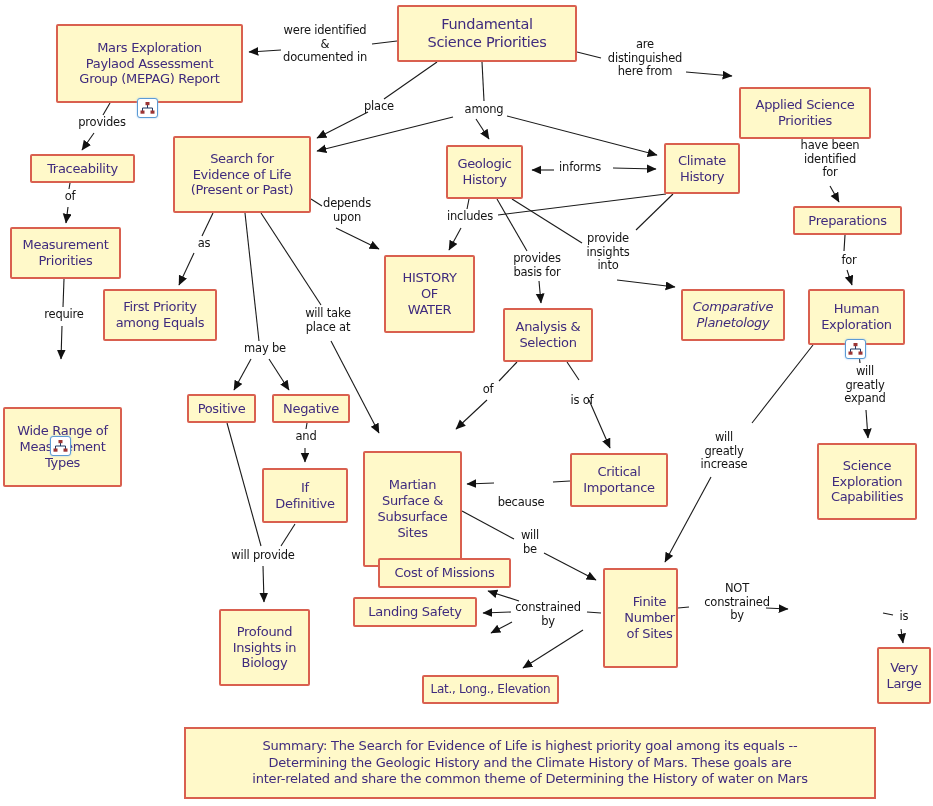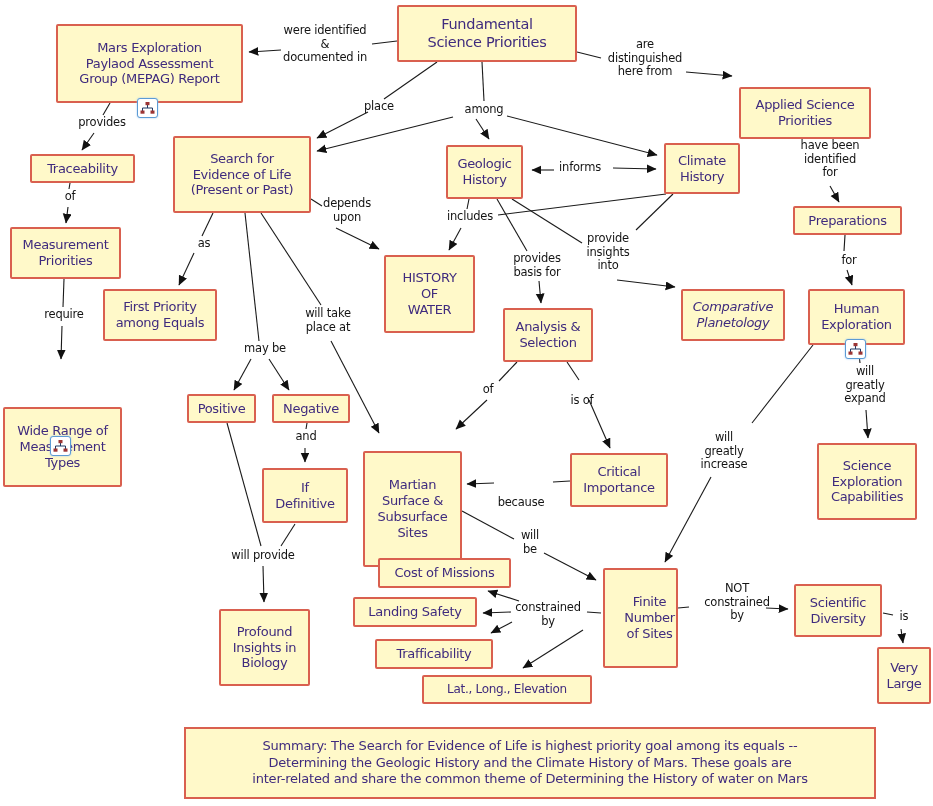--- a/index.html
+++ b/index.html
@@ -173,27 +173,24 @@
   <div class="node" style="left:570px;top:453px;width:98px;height:54px;">Critical
 Importance</div>
   <div class="node" style="left:817px;top:443px;width:100px;height:77px;">Science
 Exploration
 Capabilities</div>
   <div class="node" style="left:219px;top:609px;width:91px;height:77px;">Profound
 Insights in
 Biology</div>
   <div class="node" style="left:378px;top:558px;width:133px;height:30px;">Cost of Missions</div>
   <div class="node" style="left:353px;top:597px;width:124px;height:30px;">Landing Safety</div>
-  <div class="node" style="left:375px;top:639px;width:118px;height:30px;">Trafficability</div>
-  <div class="node small" style="left:422px;top:675px;width:170px;height:29px;">Lat., Long., Elevation</div>
+  <div class="node small" style="left:422px;top:675px;width:137px;height:29px;">Lat., Long., Elevation</div>
   <div class="node" style="left:603px;top:568px;width:75px;height:100px;padding-left:20px;">Finite
 Number
 of Sites</div>
-  <div class="node" style="left:794px;top:584px;width:88px;height:53px;">Scientific
-Diversity</div>
   <div class="node" style="left:877px;top:647px;width:54px;height:57px;">Very
 Large</div>
 
   <div class="elabel" style="left:268px;top:24px;width:114px;">were identified
 &amp;
 documented in</div>
   <div class="elabel" style="left:598px;top:38px;width:94px;">are
 distinguished
 here from</div>
   <div class="elabel" style="left:355px;top:100px;width:48px;">place</div>

